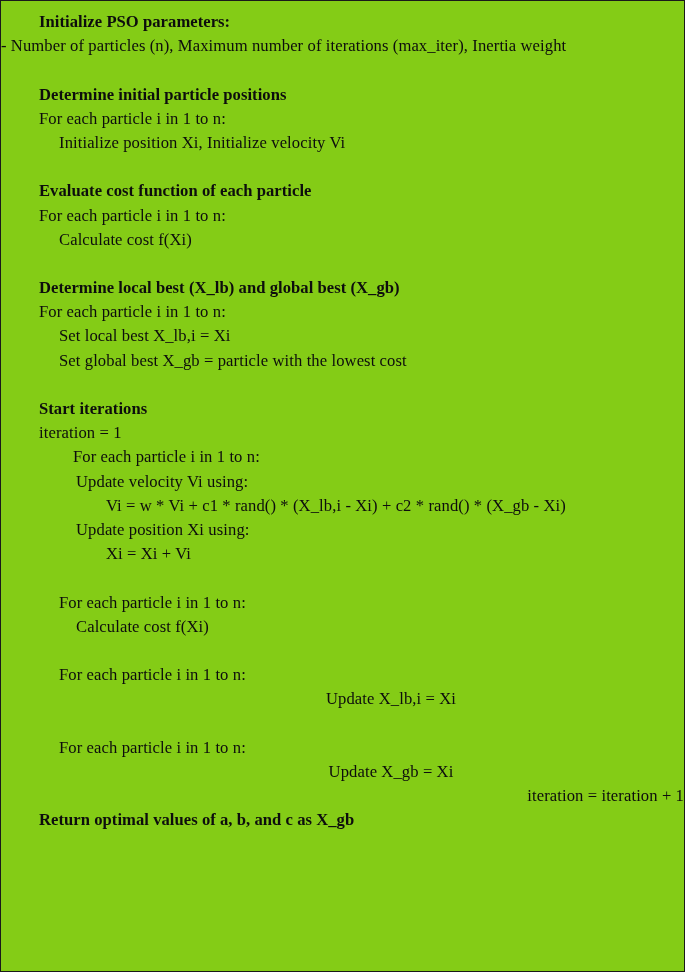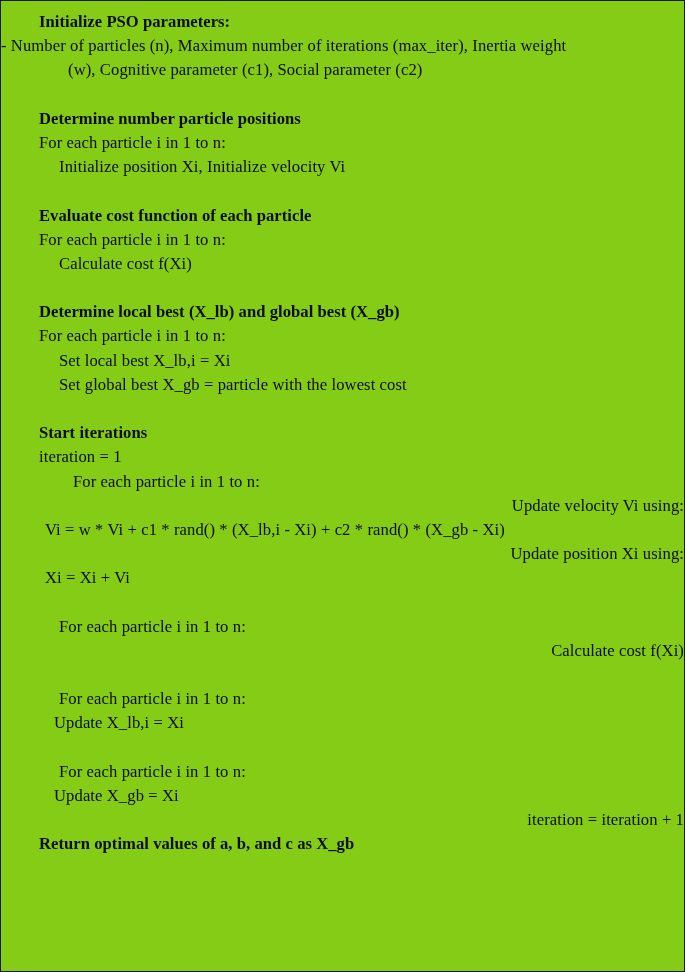--- a/index.html
+++ b/index.html
@@ -41,34 +41,33 @@
   .code-line.blank {
     height: 24.2px;
   }
   
   .ind-0  { padding-left: 38px; }
   .ind-1  { padding-left: 50px; text-align: right; }
   .ind-2  { }
   .ind-3  { padding-left: 58px; }
   .ind-4  { padding-left: 67px; }
   .ind-5  { padding-left: 72px; }
-  .ind-6  { padding-left: 75px; text-align: right; }
-  .ind-7  { padding-left: 44px; }
-  .ind-8  { padding-left: 53px; }
+  .ind-6  { padding-left: 75px; }
+  .ind-7  { padding-left: 105px; }
+  .ind-8  { padding-left: 97px; text-align: center; }
 </style>
 </head>
 <body>
 
 <div id="algorithm-box" style="border-color: rgb(26, 26, 26); background: #84cc16; color: rgb(13, 13, 13);">
   <div id="code-listing">
       <span class="code-line ind-0 bold">Initialize PSO parameters:</span>
       <span class="code-line ind-2">- Number of particles (n), Maximum number of iterations (max_iter), Inertia weight</span>
-      <span class="code-line ind-4">(w), Cognitive parameter (c1), Social parameter (c2)</span>
       <span class="code-line ind-0 blank"></span>
-      <span class="code-line ind-0 bold">Determine number particle positions</span>
+      <span class="code-line ind-0 bold">Determine initial particle positions</span>
       <span class="code-line ind-0">For each particle i in 1 to n:</span>
       <span class="code-line ind-3">Initialize position Xi, Initialize velocity Vi</span>
       <span class="code-line ind-0 blank"></span>
       <span class="code-line ind-0 bold">Evaluate cost function of each particle</span>
       <span class="code-line ind-0">For each particle i in 1 to n:</span>
       <span class="code-line ind-3">Calculate cost f(Xi)</span>
       <span class="code-line ind-0 blank"></span>
       <span class="code-line ind-0 bold">Determine local best (X_lb) and global best (X_gb)</span>
       <span class="code-line ind-0">For each particle i in 1 to n:</span>
       <span class="code-line ind-3">Set local best X_lb,i = Xi</span>

